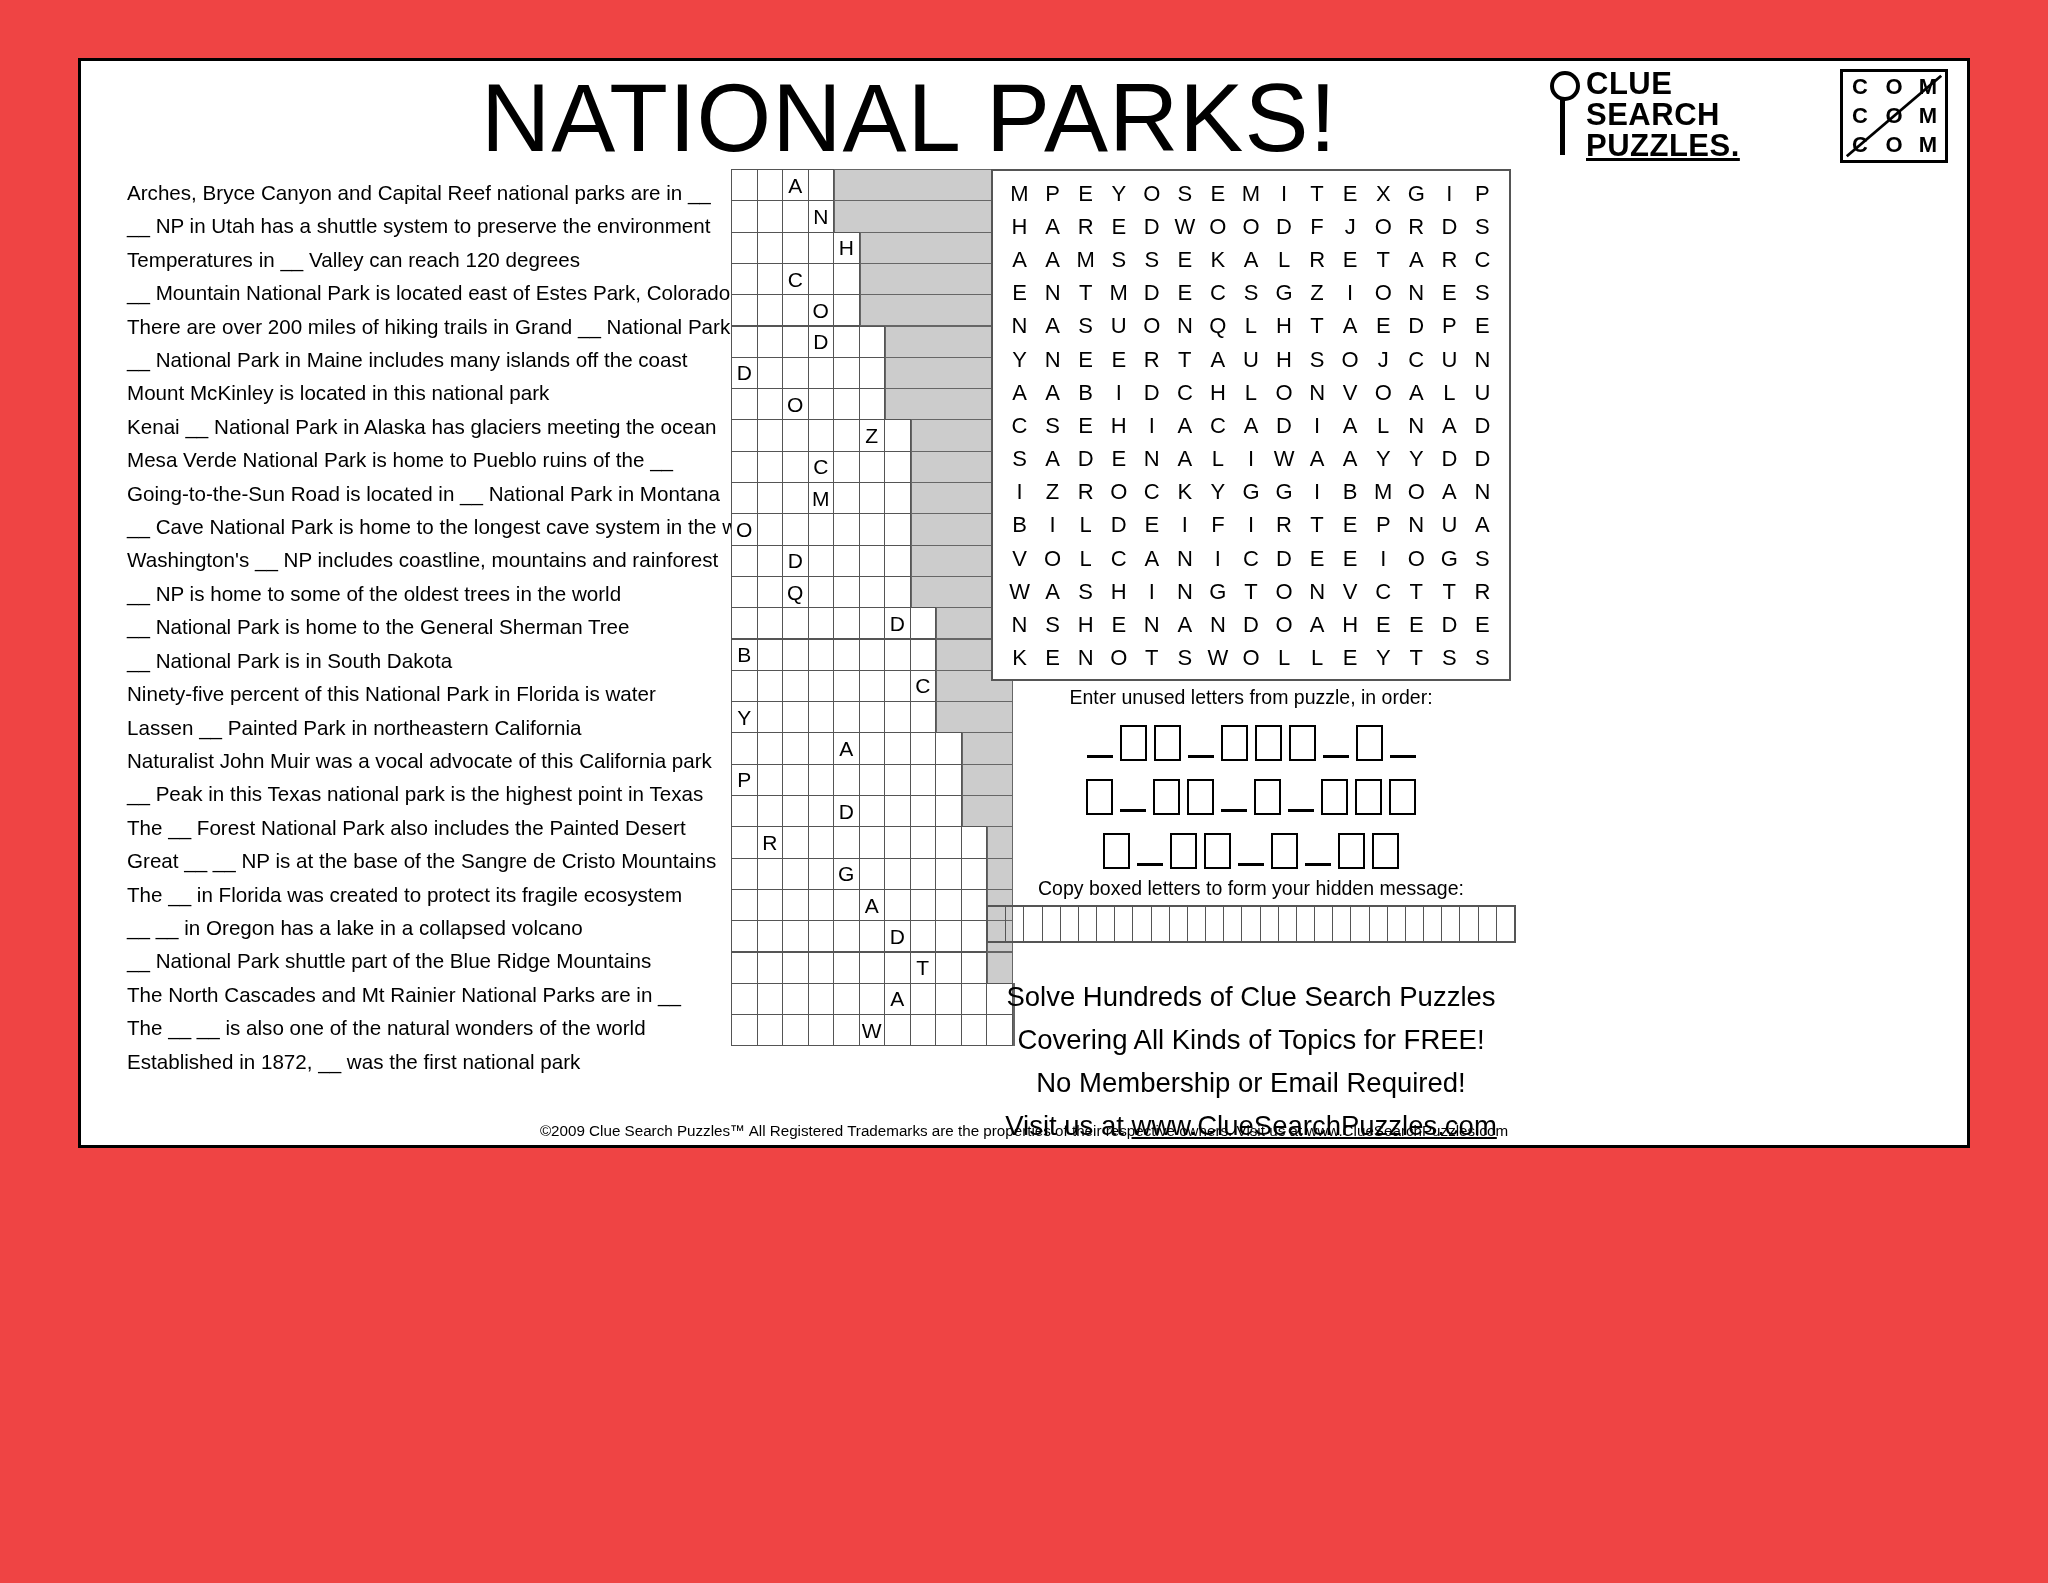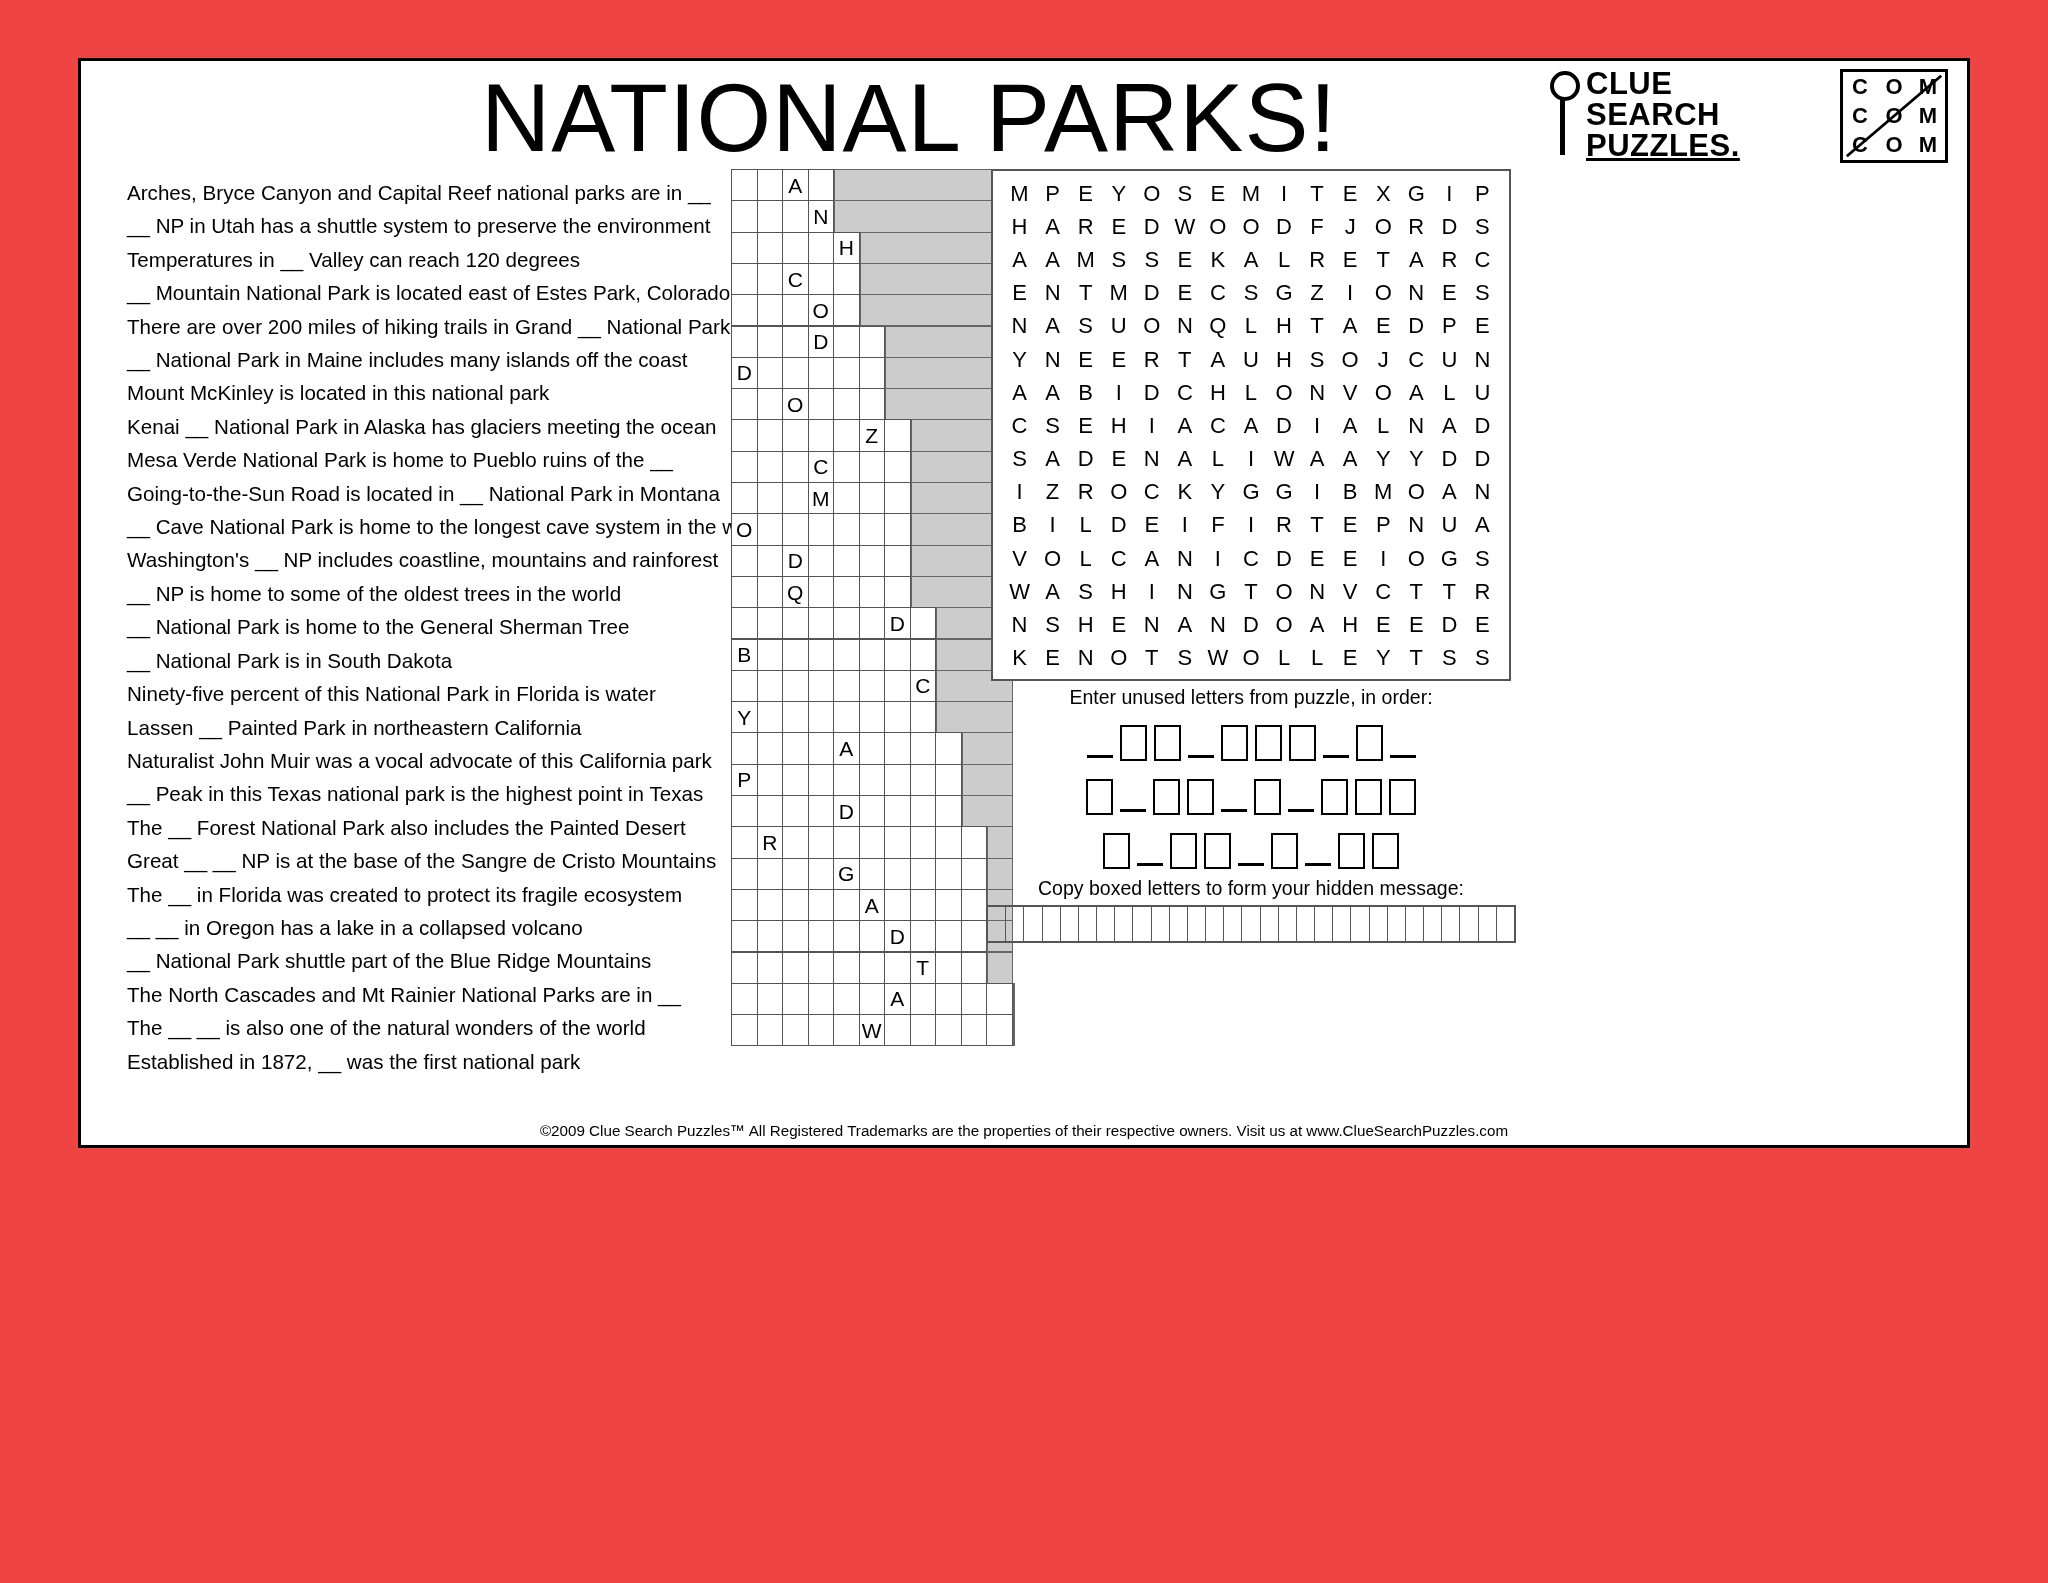--- a/index.html
+++ b/index.html
@@ -970,17 +970,23 @@
           <div class="msg-cell"></div>
           <div class="msg-cell"></div>
           <div class="msg-cell"></div>
           <div class="msg-cell"></div>
           <div class="msg-cell"></div>
           <div class="msg-cell"></div>
           <div class="msg-cell"></div>
           <div class="msg-cell"></div>
         </div>
 
+      <div class="promo">
+        <div class="promo-line">Solve Hundreds of Clue Search Puzzles</div>
+        <div class="promo-line">Covering All Kinds of Topics for FREE!</div>
+        <div class="promo-line">No Membership or Email Required!</div>
+        <div class="promo-line"><span>Visit us at </span><span class="promo-link">www.ClueSearchPuzzles.com</span></div>
+      </div>
     </div>
 
     <div class="footer">©2009 Clue Search Puzzles™ All Registered Trademarks are the properties of their respective owners. Visit us at www.ClueSearchPuzzles.com</div>
   </div>
 </div>
 
 </body></html>

